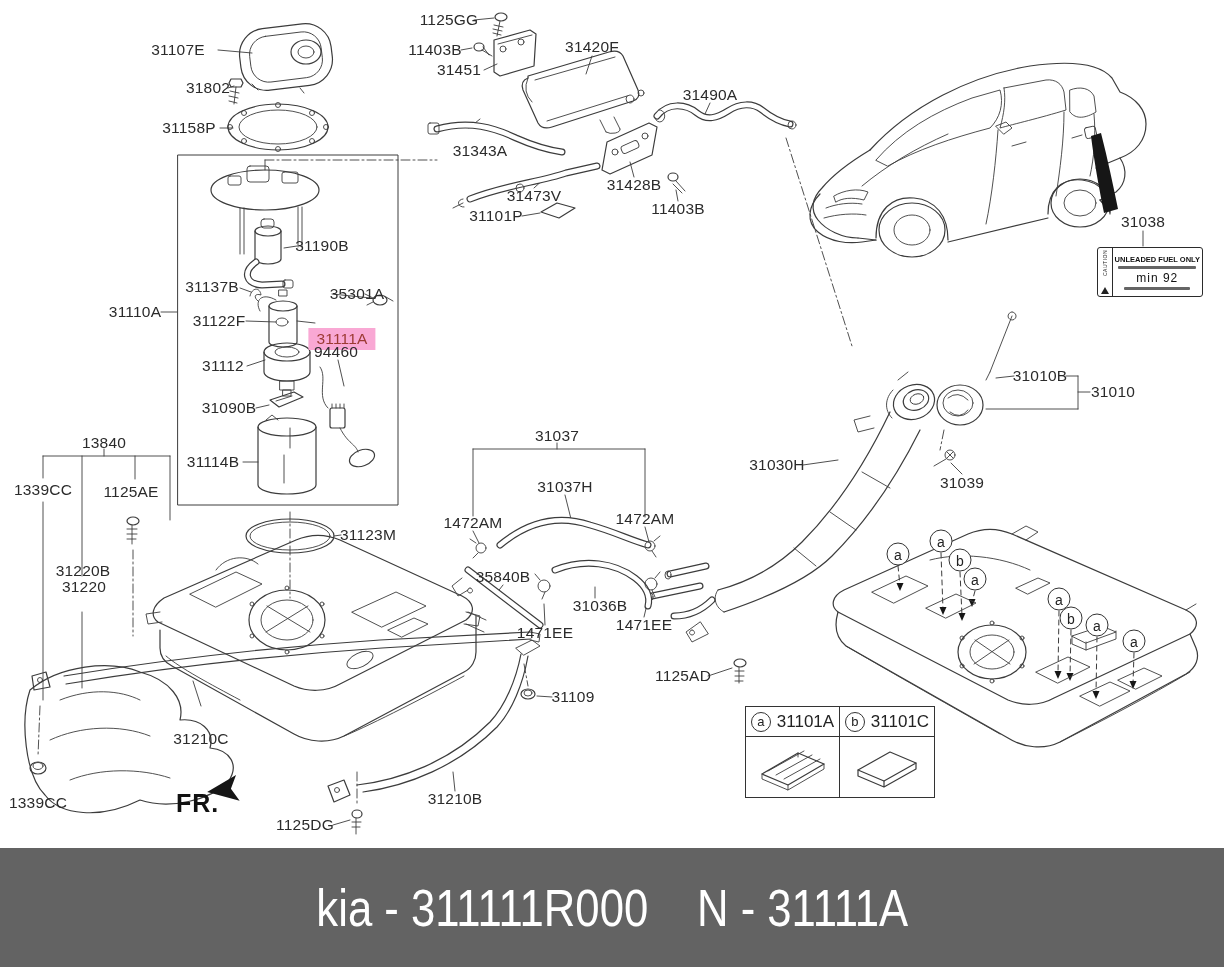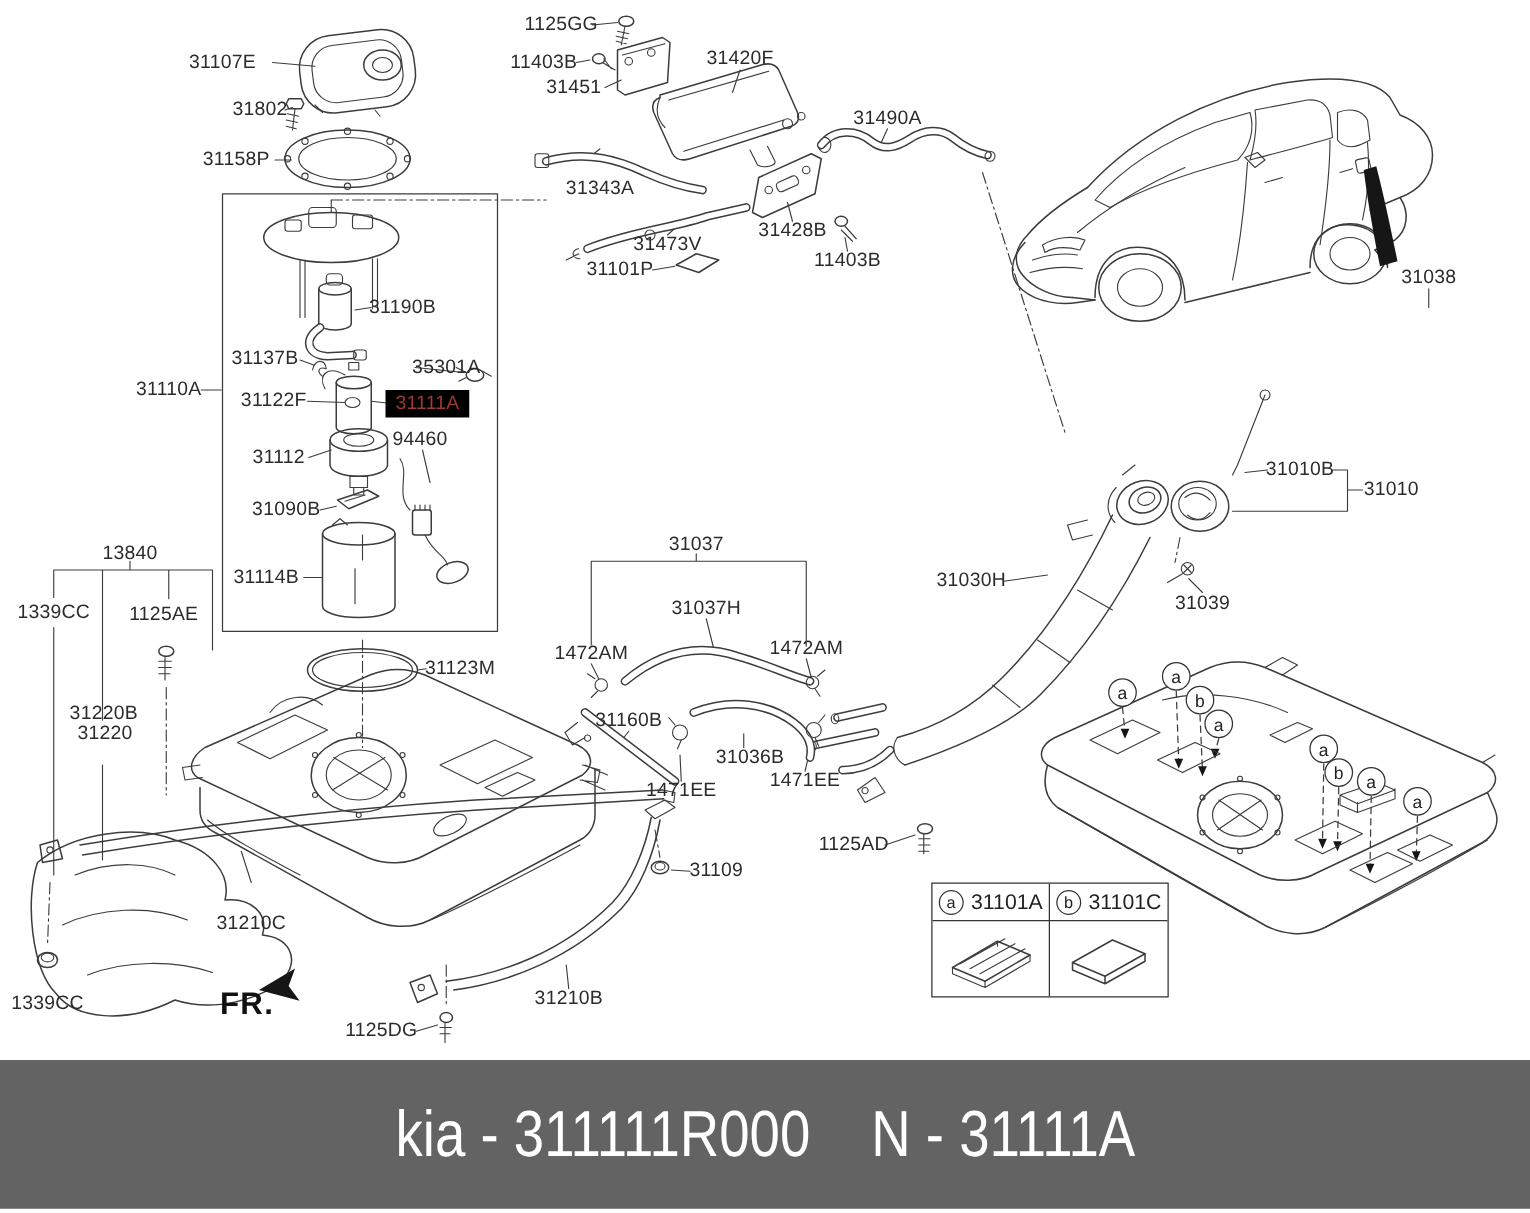--- a/index.html
+++ b/index.html
@@ -7,21 +7,21 @@
   .artsvg{position:absolute;left:0;top:0;}
   .ln{fill:none;stroke:#3c3c3c;stroke-width:1.2;stroke-linejoin:round;stroke-linecap:round;}
   .thin{stroke-width:0.9;}
   .box{stroke-width:1;}
   .dd{stroke-dasharray:9 3 2 3;}
   .dsh{stroke-dasharray:5 4;stroke-width:1;}
   .tube-o{fill:none;stroke:#3c3c3c;stroke-width:7;stroke-linecap:round;stroke-linejoin:round;}
   .tube-i{fill:none;stroke:#ffffff;stroke-width:4.6;stroke-linecap:round;stroke-linejoin:round;}
   .blk{fill:#161616;stroke:none;}
   .part-label{position:absolute;transform:translate(-50%,-50%);font-size:15.5px;color:#2b2b2b;white-space:nowrap;letter-spacing:.2px;}
-  .part-label.hl{background:#000000;color:#9c3a33;padding:2px 8px;}
+  .part-label.hl{background:#f9a8d4;color:#9c3a33;padding:2px 8px;margin-top:16px;}
   .circ{position:absolute;transform:translate(-50%,-50%);width:23px;height:23px;border:1.5px solid #333;border-radius:50%;display:flex;align-items:center;justify-content:center;font-size:14px;color:#222;background:#fff;box-sizing:border-box;}
   .legend{position:absolute;left:745px;top:706px;width:190px;height:92px;border:1.6px solid #333;display:grid;grid-template-columns:1fr 1fr;grid-template-rows:30px 1fr;background:#fff;box-sizing:border-box;}
   .lg-cell{display:flex;align-items:center;justify-content:center;gap:6px;box-sizing:border-box;}
   .lg-h1{border-right:1.4px solid #333;border-bottom:1.4px solid #333;}
   .lg-h2{border-bottom:1.4px solid #333;}
   .lg-b1{border-right:1.4px solid #333;}
   .circ-s{width:20px;height:20px;border:1.4px solid #333;border-radius:50%;display:inline-flex;align-items:center;justify-content:center;font-size:13px;color:#222;flex:none;box-sizing:border-box;}
   .lg-code{font-size:17px;color:#222;}
   .sticker{position:absolute;left:1097px;top:247px;width:106px;height:50px;border:1.6px solid #2b2b2b;border-radius:3px;display:flex;background:#fff;box-sizing:border-box;}
   .st-side{width:15px;border-right:1.4px solid #2b2b2b;display:flex;flex-direction:column;align-items:center;justify-content:space-between;padding:2px 0;box-sizing:border-box;}
@@ -310,21 +310,21 @@
       <div class="part-label" style="left: 710px; top: 95px;">31490A</div>
       <div class="part-label" style="left: 1143px; top: 222px;">31038</div>
       <div class="part-label" style="left: 1040px; top: 376px;">31010B</div>
       <div class="part-label" style="left: 1113px; top: 392px;">31010</div>
       <div class="part-label" style="left: 962px; top: 483px;">31039</div>
       <div class="part-label" style="left: 777px; top: 465px;">31030H</div>
       <div class="part-label" style="left: 557px; top: 436px;">31037</div>
       <div class="part-label" style="left: 565px; top: 487px;">31037H</div>
       <div class="part-label" style="left: 473px; top: 523px;">1472AM</div>
       <div class="part-label" style="left: 645px; top: 519px;">1472AM</div>
-      <div class="part-label" style="left: 503px; top: 577px;">31160B</div>
+      <div class="part-label" style="left: 503px; top: 577px;">35840B</div>
       <div class="part-label" style="left: 600px; top: 606px;">31036B</div>
       <div class="part-label" style="left: 545px; top: 633px;">1471EE</div>
       <div class="part-label" style="left: 644px; top: 625px;">1471EE</div>
       <div class="part-label" style="left: 683px; top: 676px;">1125AD</div>
       <div class="part-label" style="left: 573px; top: 697px;">31109</div>
       <div class="part-label" style="left: 104px; top: 443px;">13840</div>
       <div class="part-label" style="left: 43px; top: 490px;">1339CC</div>
       <div class="part-label" style="left: 131px; top: 492px;">1125AE</div>
       <div class="part-label" style="left: 84px; top: 587px;">31220</div>
       <div class="part-label" style="left: 83px; top: 571px;">31220B</div>
@@ -339,20 +339,32 @@
       <div class="circ" style="left: 960px; top: 560px;">b</div>
       <div class="circ" style="left: 975px; top: 579px;">a</div>
       <div class="circ" style="left: 1059px; top: 599px;">a</div>
       <div class="circ" style="left: 1071px; top: 618px;">b</div>
       <div class="circ" style="left: 1097px; top: 625px;">a</div>
       <div class="circ" style="left: 1134px; top: 641px;">a</div>
     </div>
 
   <div class="fr">FR.</div>
 
+  <div class="sticker">
+    <div class="st-side">
+      <span class="st-caution">CAUTION</span>
+      <span class="st-tri"></span>
+    </div>
+    <div class="st-main">
+      <span class="st-title">UNLEADED FUEL ONLY</span>
+      <span class="fuzz f1"></span>
+      <span class="st-octane">min 92</span>
+      <span class="fuzz f2"></span>
+    </div>
+  </div>
 
   <div class="legend">
     <div class="lg-cell lg-h1">
       <span class="circ-s">a</span>
       <span class="lg-code">31101A</span>
     </div>
     <div class="lg-cell lg-h2">
       <span class="circ-s">b</span>
       <span class="lg-code">31101C</span>
     </div>

